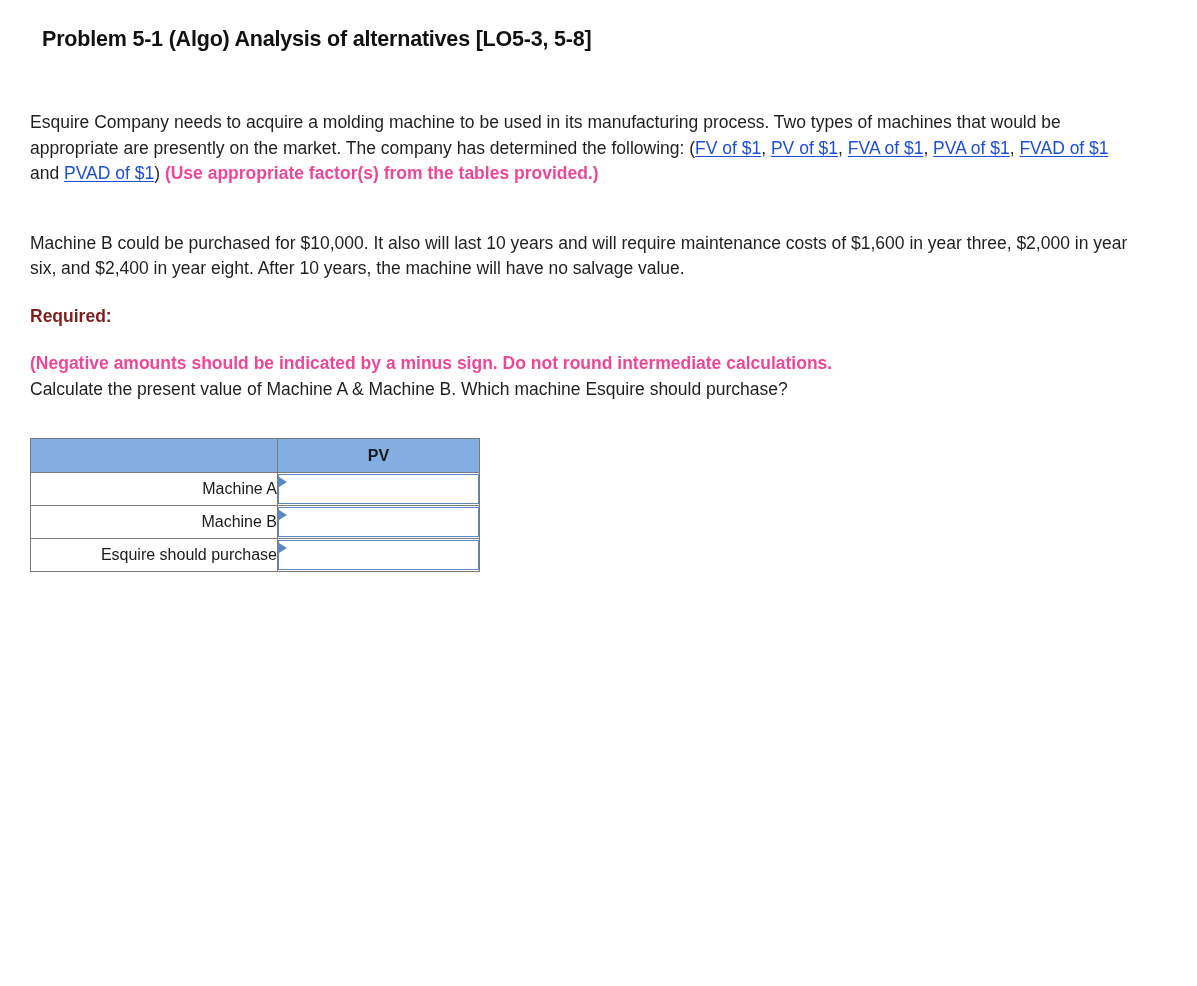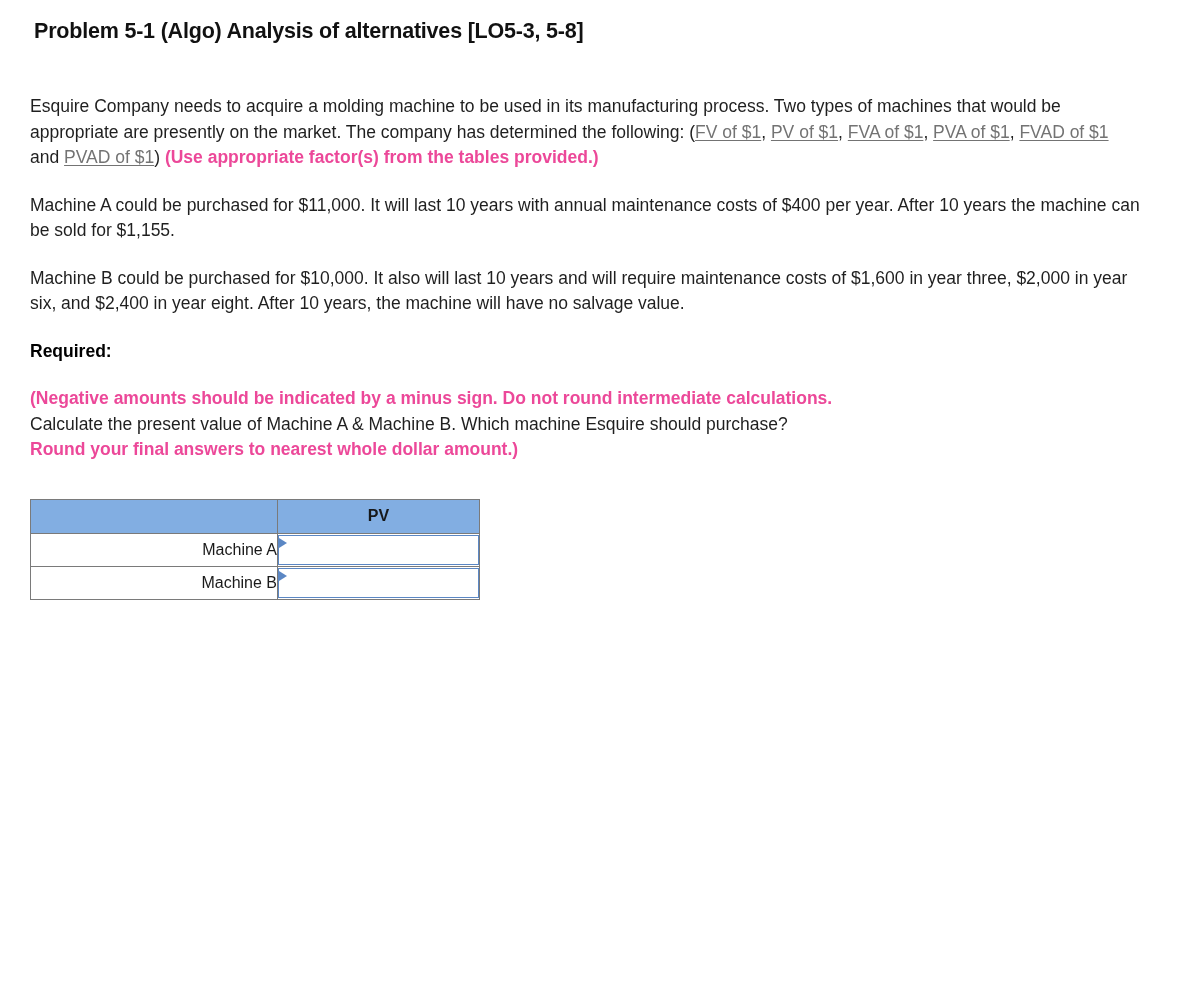--- a/index.html
+++ b/index.html
@@ -20,50 +20,50 @@
     height: 986px;
     box-sizing: border-box;
     padding: 12px 30px 0 30px;
   }
 
   .problem-title {
     font-size: 21.5px;
     font-weight: bold;
     letter-spacing: -0.2px;
     color: #111111;
-    margin: 4px;
+    margin: 12px;
     padding: 0;
     line-height: 30px;
   }
 
   .para {
     font-size: 17.5px;
     line-height: 25.5px;
     color: #1f1f1f;
     margin: 0;
     max-width: 1112px;
   }
 
   .gap-lg { height: 44px; }
   .gap-md { height: 22px; }
 
   a.xlink {
-    color: #737373;
+    color: #1d4ed8;
     text-underline-offset: 2px;
   }
 
   .redbold {
     color: #ec4899;
     font-weight: bold;
   }
 
   .required-head {
     font-size: 17.5px;
     font-weight: bold;
-    color: #000000;
+    color: #7f1d1d;
     line-height: 25.5px;
   }
 
   
   .answer-table-wrap {
     margin-top: 36px;
   }
   table.answer-table {
     border-collapse: collapse;
     table-layout: fixed;
@@ -144,35 +144,33 @@
 <div class="page">
 
   <h1 class="problem-title">Problem 5-1 (Algo) Analysis of alternatives [LO5-3, 5-8]</h1>
 
   <div class="gap-lg"></div>
 
   <p class="para"><span>Esquire Company needs to acquire a molding machine to be used in its manufacturing process. Two types of machines that would be appropriate are presently on the market. The company has determined the following: (</span><a class="xlink" href="#">FV of $1</a><span>, </span><a class="xlink" href="#">PV of $1</a><span>, </span><a class="xlink" href="#">FVA of $1</a><span>, </span><a class="xlink" href="#">PVA of $1</a><span>, </span><a class="xlink" href="#">FVAD of $1</a><span> and </span><a class="xlink" href="#">PVAD of $1</a><span>) </span><span class="redbold">(Use appropriate factor(s) from the tables provided.)</span></p>
 
   <div class="gap-md"></div>
 
-  <p class="para">Machine A could be purchased for $11,000. It will last 10 years with annual maintenance costs of $400 per year. After 10 years the machine can be sold for $1,155.</p>
 
   <div class="gap-md"></div>
 
   <p class="para">Machine B could be purchased for $10,000. It also will last 10 years and will require maintenance costs of $1,600 in year three, $2,000 in year six, and $2,400 in year eight. After 10 years, the machine will have no salvage value.</p>
 
   <div class="gap-md"></div>
 
   <div class="required-head">Required:</div>
 
   <div class="gap-md"></div>
 
   <p class="para redbold">(Negative amounts should be indicated by a minus sign. Do not round intermediate calculations.</p>
   <p class="para">Calculate the present value of Machine A &amp; Machine B. Which machine Esquire should purchase?</p>
-  <p class="para redbold">Round your final answers to nearest whole dollar amount.)</p>
 
   <div class="answer-table-wrap">
     <table class="answer-table">
       <colgroup>
         <col class="col-label">
         <col class="col-pv">
       </colgroup>
       <thead>
         <tr>
           <th class="hdr-blank"></th>
@@ -191,17 +189,26 @@
         </tr>
         <tr>
           <td class="row-label">Machine B</td>
           <td class="input-cell">
             <div class="cell-holder">
               <input class="input-box" type="text" value="" style="">
               <span class="cell-marker"></span>
             </div>
           </td>
         </tr>
+        <tr>
+          <td class="row-label">Esquire should purchase</td>
+          <td class="input-cell">
+            <div class="cell-holder">
+              <input class="input-box" type="text" value="" style="">
+              <span class="cell-marker"></span>
+            </div>
+          </td>
+        </tr>
       </tbody>
     </table>
   </div>
 
 </div>
 
 </body></html>

